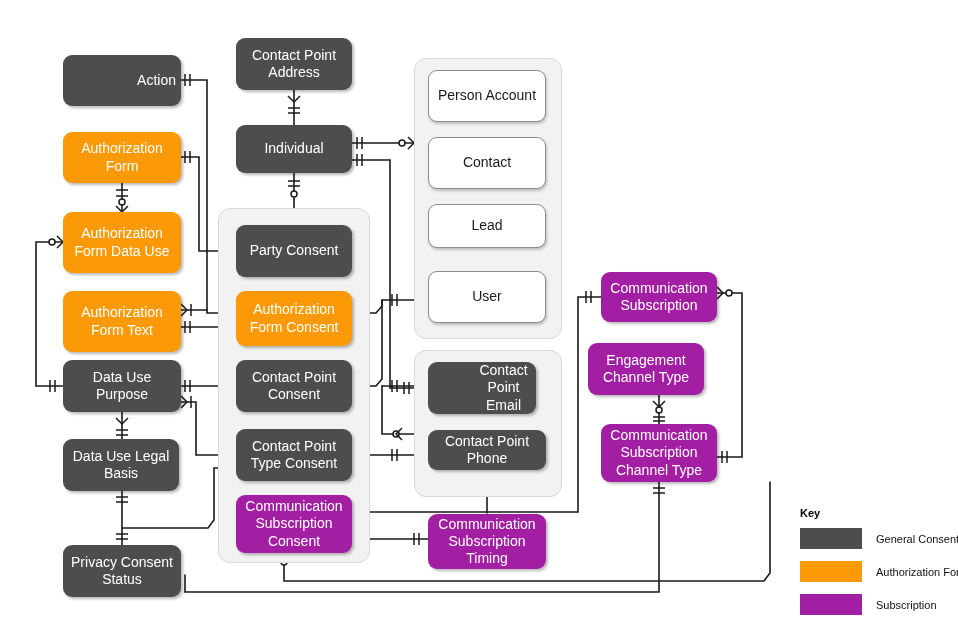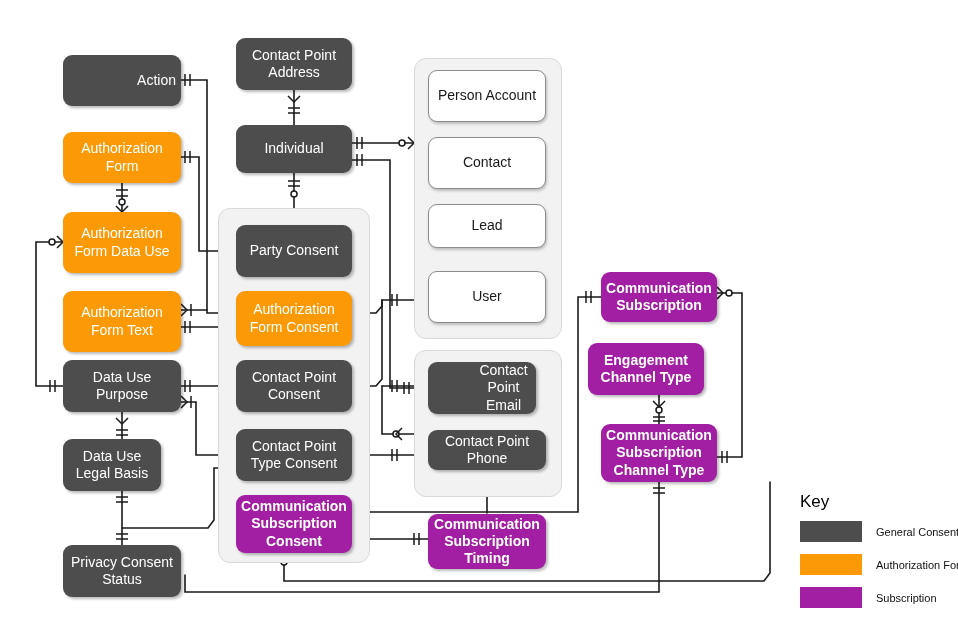--- a/index.html
+++ b/index.html
@@ -6,25 +6,25 @@
   body{font-family:"Liberation Sans","DejaVu Sans",sans-serif;}
   #canvas{position:relative;width:958px;height:621px;background:#ffffff;overflow:hidden;}
   #wires{position:absolute;left:0;top:0;width:958px;height:621px;}
   .grp{position:absolute;background:#f2f2f2;border:1px solid #d9d9d9;border-radius:12px;box-sizing:border-box;}
   .ent{position:absolute;box-sizing:border-box;border-radius:9px;
        display:flex;align-items:center;justify-content:center;text-align:center;
        font-size:14px;line-height:1.22;color:#ffffff;padding:3px 5px;
        box-shadow:2px 2px 3px rgba(0,0,0,0.28);}
   .ent.grey{background:#4d4d4d;}
   .ent.orange{background:#fb9a06;}
-  .ent.purple{background:#a21ea2;font-weight:bold;}
+  .ent.purple{background:#a21ea2;}
   .ent.white{background:#ffffff;color:#1a1a1a;border:1px solid #8c8c8c;
              box-shadow:1px 2px 3px rgba(0,0,0,0.22);}
   #key{position:absolute;left:800px;top:492px;width:150px;}
-  #key .ktitle{font-size:17px;font-weight:normal;color:#000;margin-bottom:9px;}
+  #key .ktitle{font-size:11px;font-weight:bold;color:#000;margin-bottom:9px;margin-top:15px;}
   .krow{display:flex;align-items:center;margin-bottom:12px;}
   .kswatch{width:62px;height:21px;flex:0 0 auto;}
   .klabel{font-size:11px;color:#111;margin-left:14px;white-space:nowrap;}
 </style>
 </head>
 <body>
 
 <div id="canvas">
 
   <svg id="wires" viewBox="0 0 958 621" xmlns="http://www.w3.org/2000/svg">
@@ -218,21 +218,21 @@
       </div>
       <div class="ent orange" style="left: 63px; top: 212px; width: 118px; height: 61px;">
         <span>Authorization Form Data Use</span>
       </div>
       <div class="ent orange" style="left: 63px; top: 291px; width: 118px; height: 61px;">
         <span>Authorization Form Text</span>
       </div>
       <div class="ent grey" style="left: 63px; top: 360px; width: 118px; height: 52px;">
         <span>Data Use Purpose</span>
       </div>
-      <div class="ent grey" style="left: 63px; top: 439px; width: 98px; height: 52px;">
+      <div class="ent grey" style="left: 63px; top: 439px; width: 116px; height: 52px;">
         <span>Data Use Legal Basis</span>
       </div>
       <div class="ent grey" style="left: 63px; top: 545px; width: 118px; height: 52px;">
         <span>Privacy Consent Status</span>
       </div>
       <div class="ent grey" style="left: 236px; top: 38px; width: 116px; height: 52px;">
         <span>Contact Point Address</span>
       </div>
       <div class="ent grey" style="left: 236px; top: 125px; width: 116px; height: 48px;">
         <span>Individual</span>

